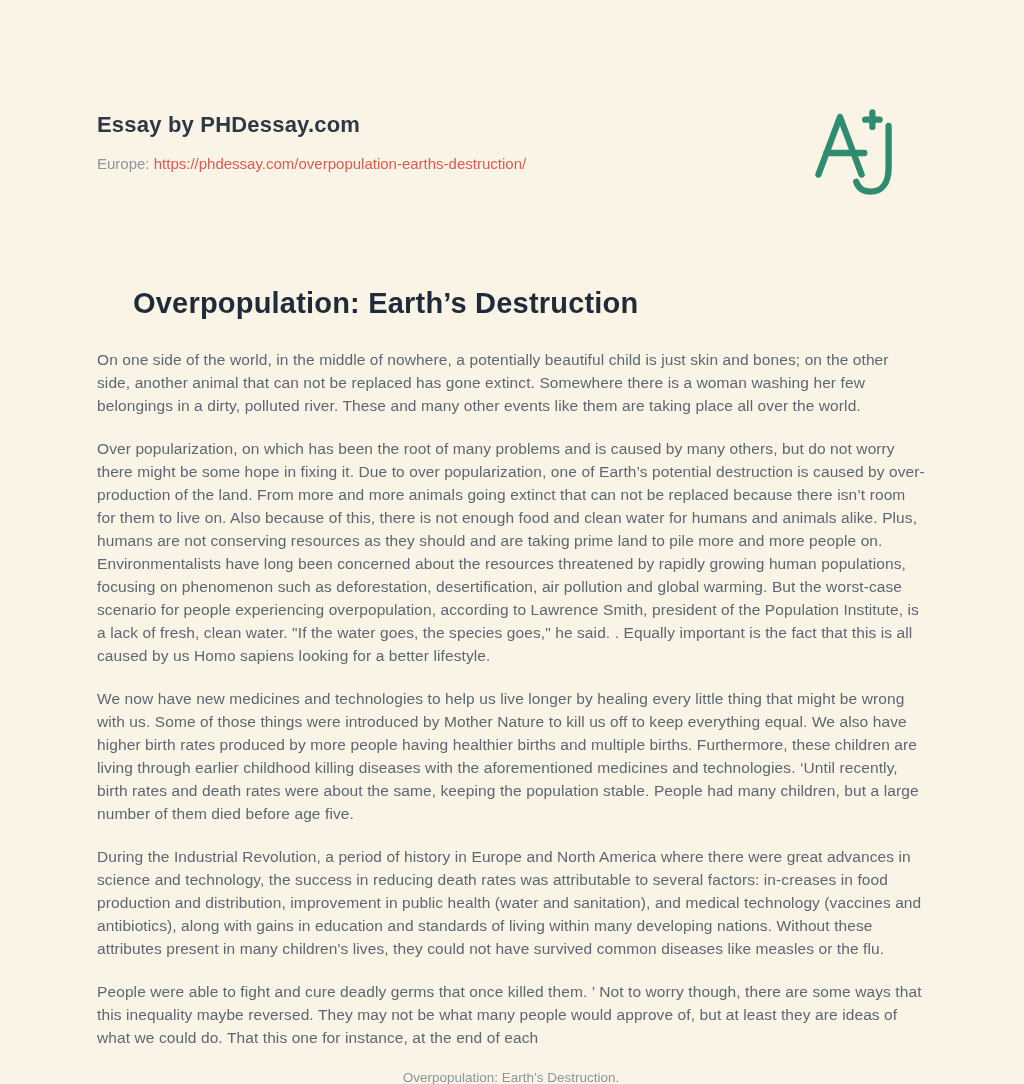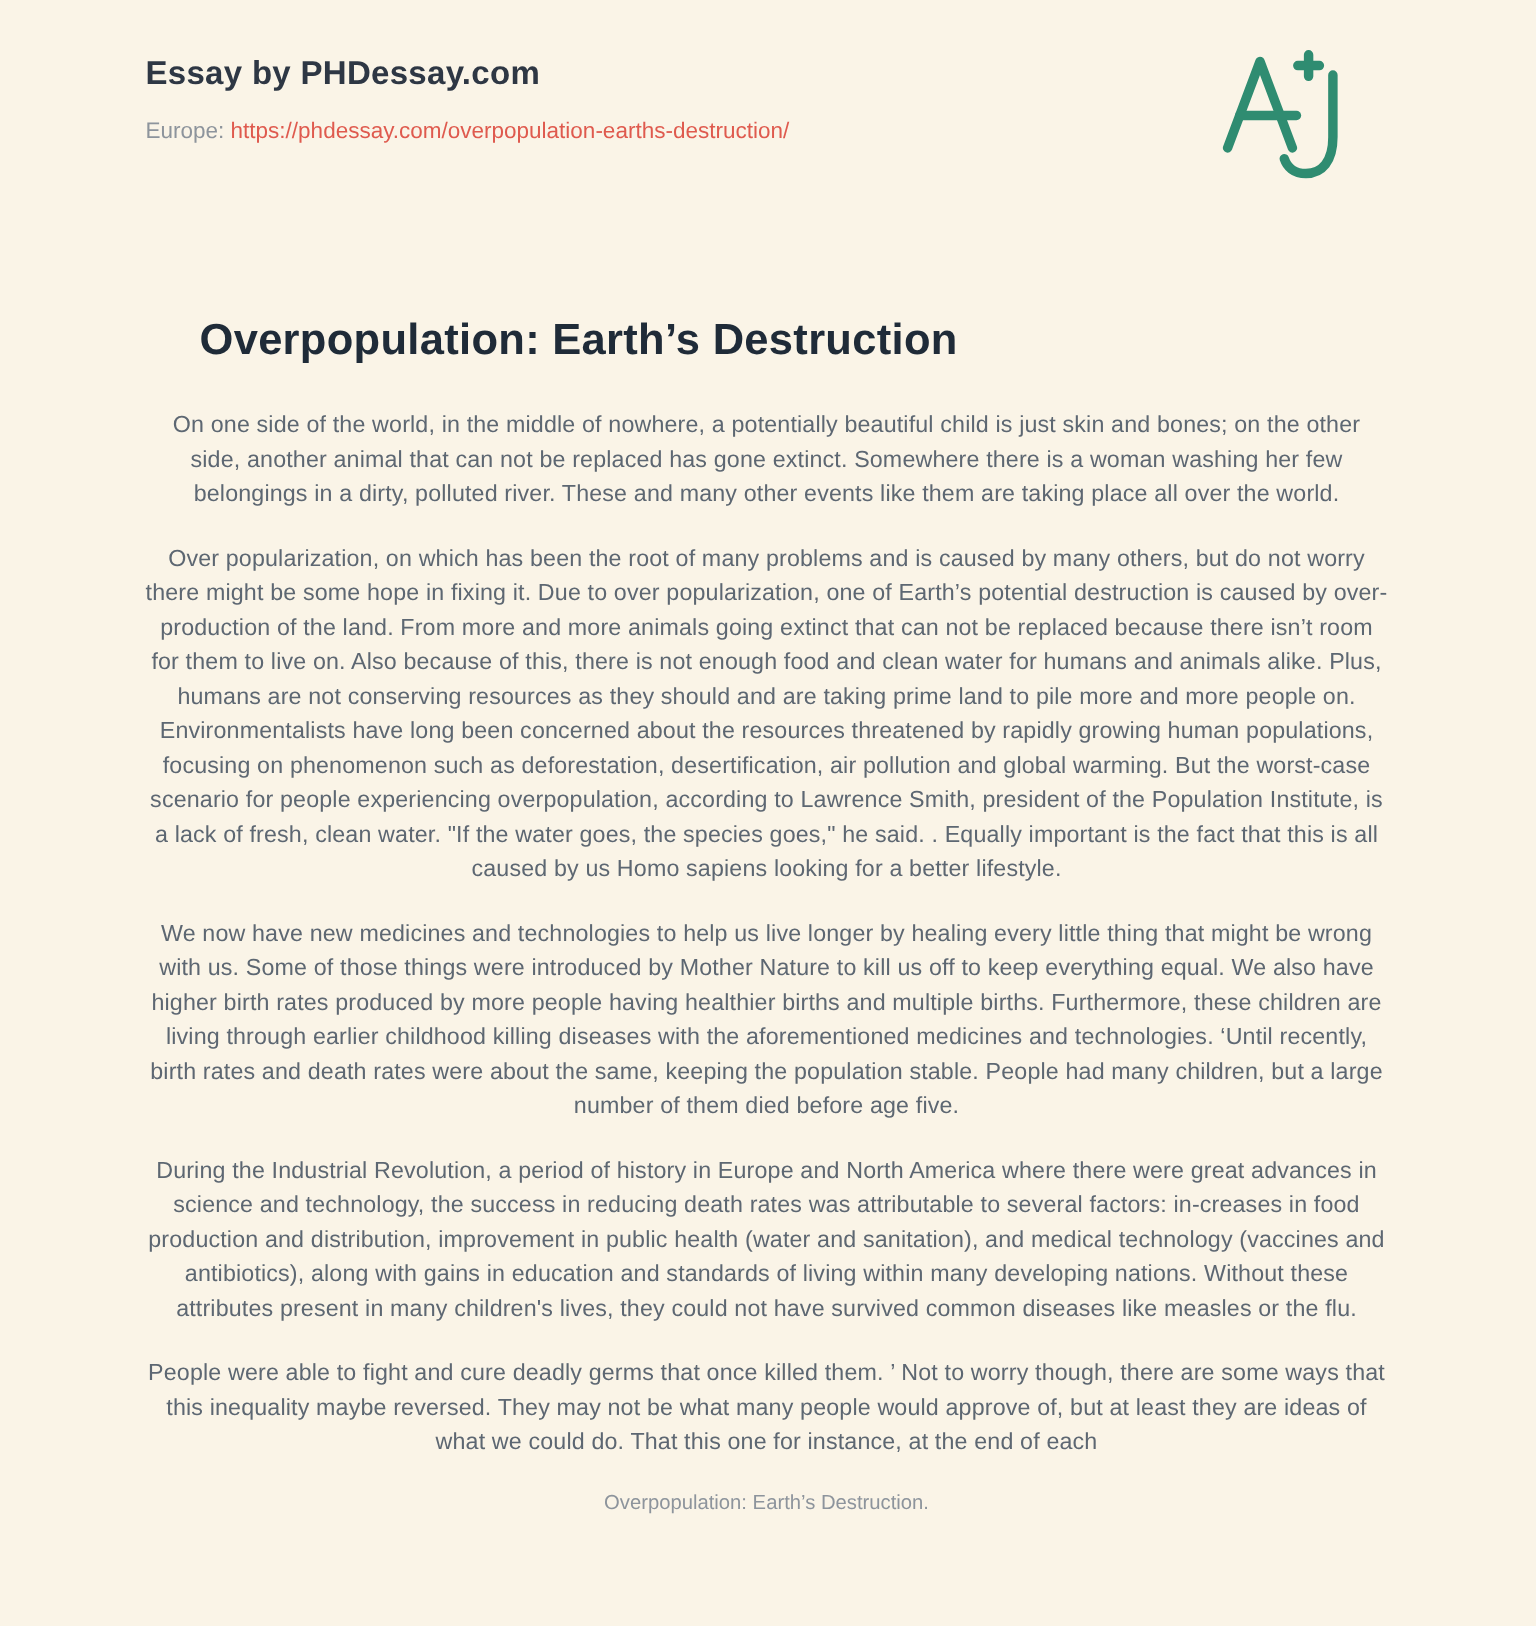--- a/index.html
+++ b/index.html
@@ -12,21 +12,21 @@
 
   body {
     background: var(--background, #FAF4E7);
     font-family: "Liberation Sans", sans-serif;
   }
 
   .page {
     position: relative;
     width: 1024px;
     height: 1080px;
-    padding: 36px 99px 0 97px;
+    padding: 112px 99px 0 97px;
     background: var(--background, #FAF4E7);
   }
 
   .header {
     display: flex;
     justify-content: space-between;
     align-items: flex-start;
   }
 
   .brand {
@@ -71,21 +71,20 @@
   .essay-body {
     margin-top: 28px;
   }
 
   .essay-body p {
     font-size: 15.5px;
     line-height: 23px;
     letter-spacing: 0.1px;
     color: var(--body-text, #5D6772);
     margin-bottom: 20px;
-    text-align: center;
   }
 
   .footer {
     margin-top: 10px;
     text-align: center;
     font-size: 13.5px;
     line-height: 18px;
     color: var(--muted, #8D949C);
   }
 </style>

